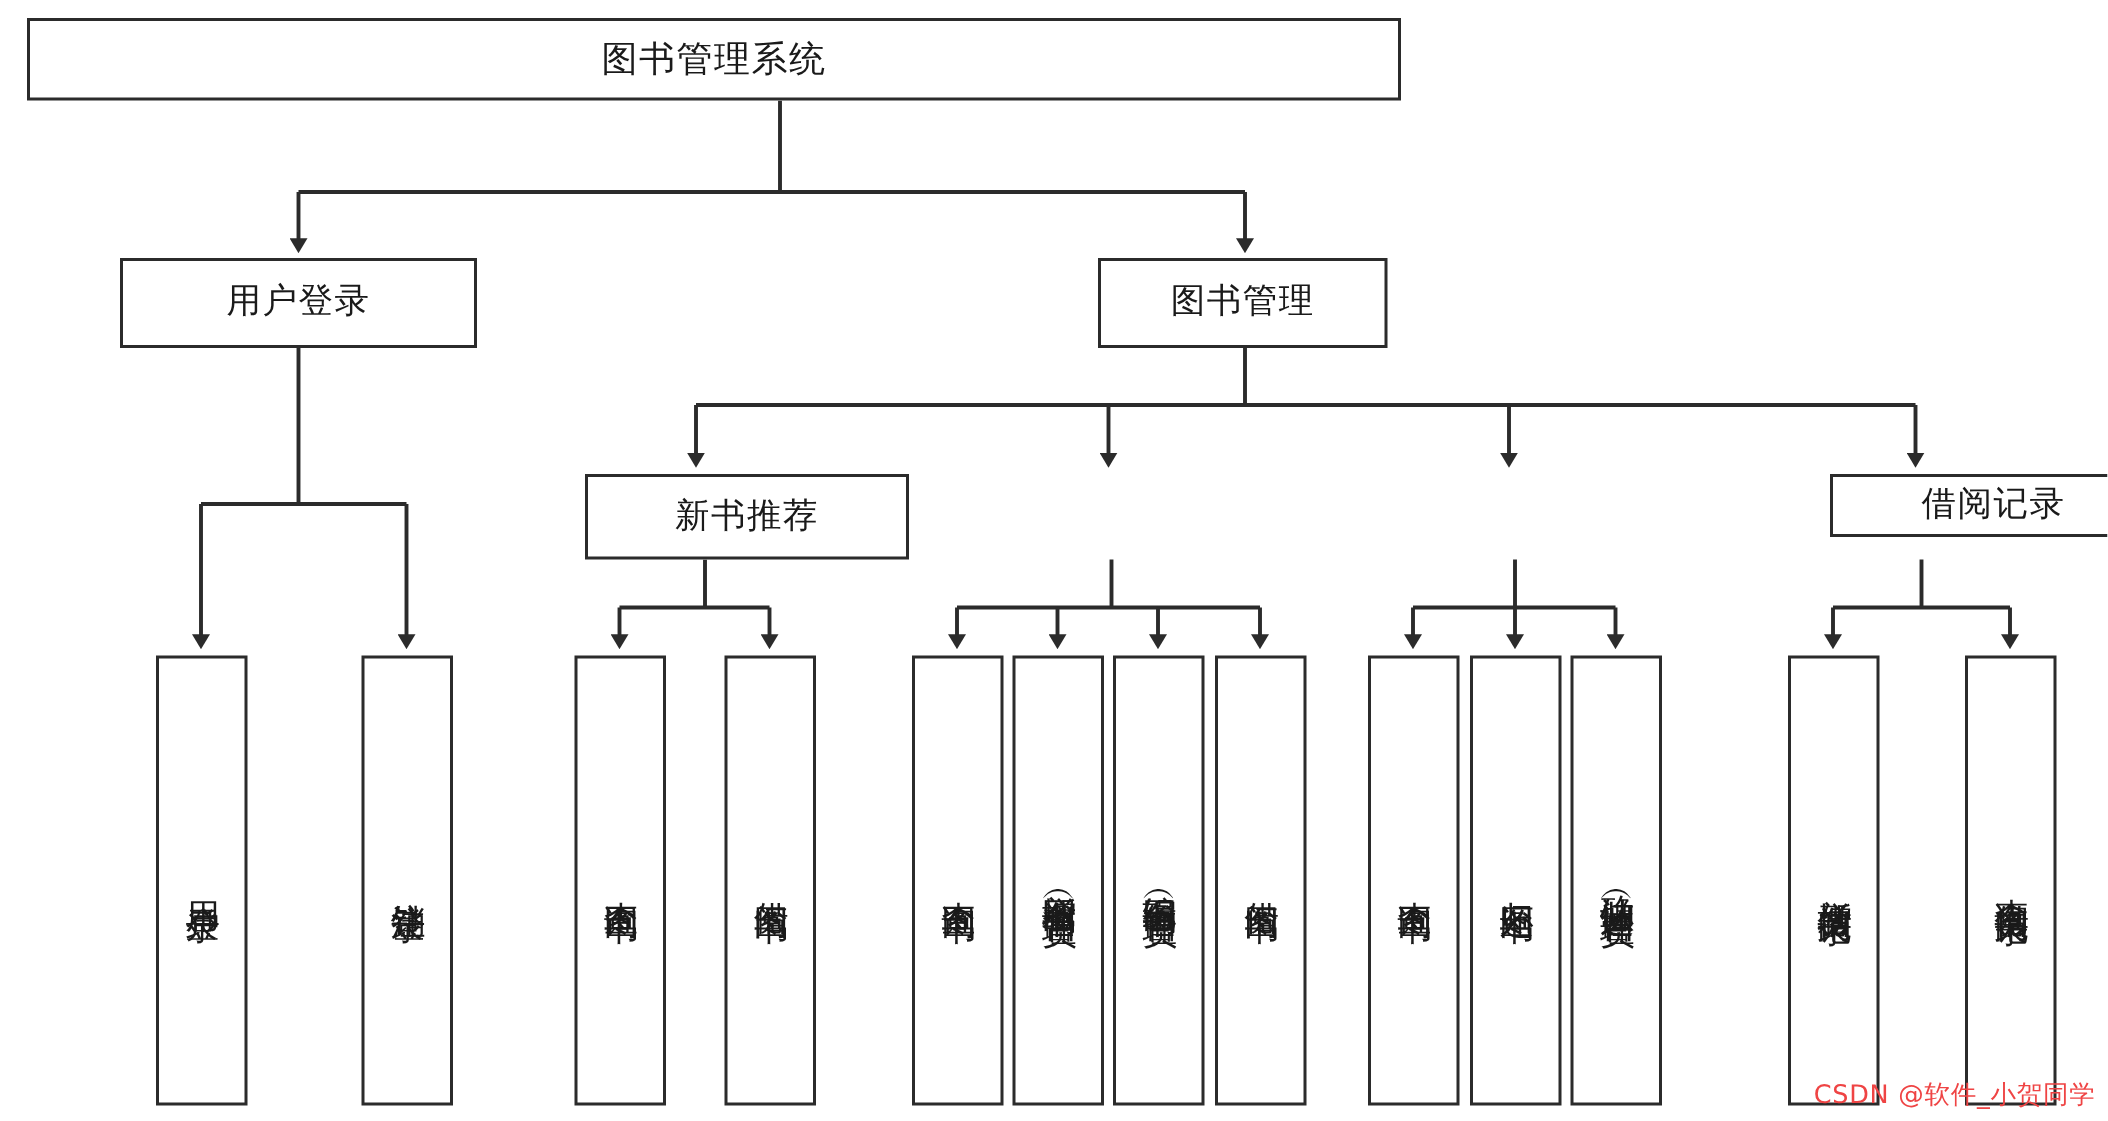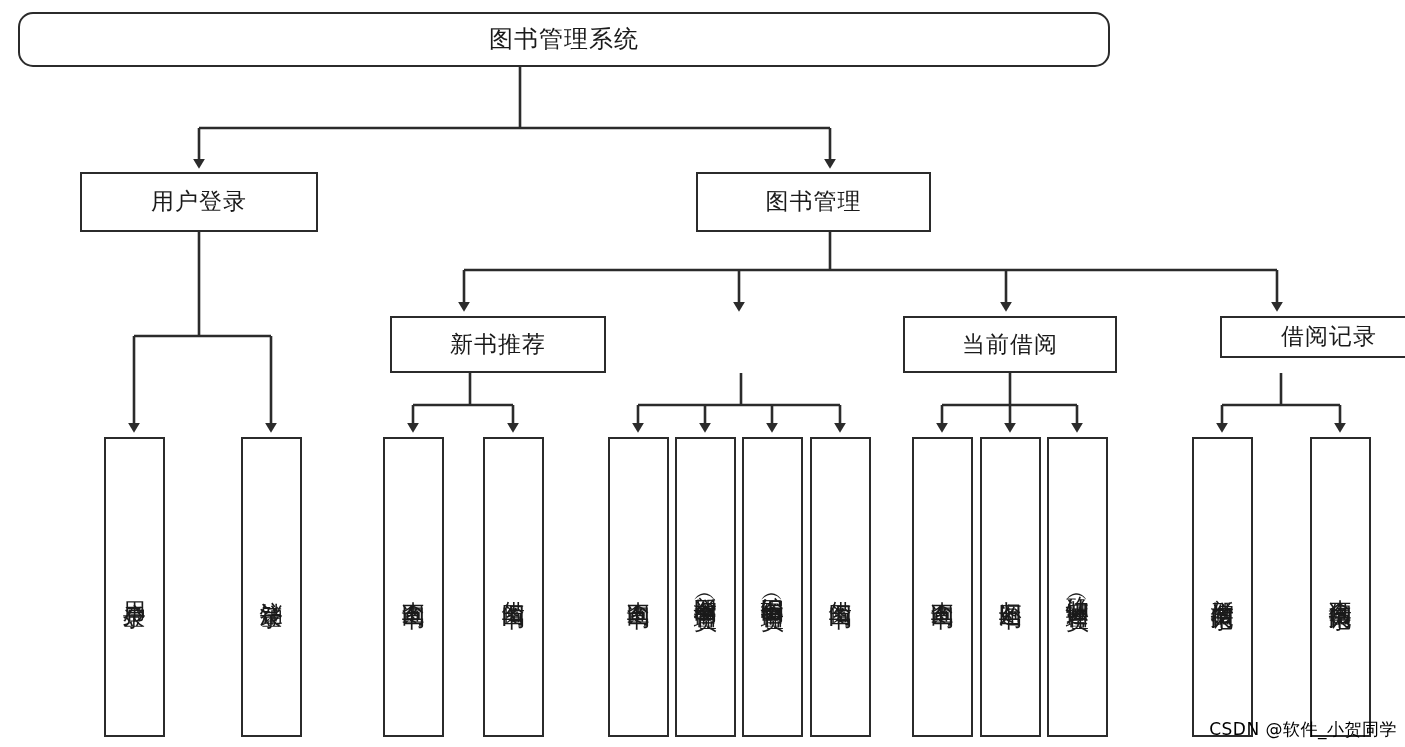--- a/index.html
+++ b/index.html
@@ -58,21 +58,21 @@
     text-align: center;
   }
   .node.root {
     font-size: 24px;
   }
   .watermark {
     position: absolute;
     right: 8px;
     bottom: 6px;
     font-size: 17px;
-    color: #000000;
+    color: #ef4444;
     letter-spacing: 0.5px;
     z-index: 5;
     white-space: nowrap;
   }
 </style>
 </head>
 <body>
 
 <div id="canvas">
 
@@ -119,36 +119,33 @@
       <path d="M1010,405 L1010,424" marker-end="url(#arrow)"></path>
       <path d="M1077,405 L1077,424" marker-end="url(#arrow)"></path>
 
       <path d="M1281,373 L1281,405"></path>
       <path d="M1222,405 L1340,405"></path>
       <path d="M1222,405 L1222,424" marker-end="url(#arrow)"></path>
       <path d="M1340,405 L1340,424" marker-end="url(#arrow)"></path>
     </g>
   </svg>
 
-  <div class="node horiz root" style="left:18px; top:12px; width:1092px; height:55px;border-radius:15px;">
+  <div class="node horiz root" style="left:18px; top:12px; width:916px; height:55px;">
     <span>图书管理系统</span>
   </div>
 
   <div class="node horiz" style="left:80px; top:172px; width:238px; height:60px;">
     <span>用户登录</span>
   </div>
-  <div class="node horiz" style="left:696px; top:172px; width:235px; height:60px;">
+  <div class="node horiz" style="left:732px; top:172px; width:193px; height:60px;">
     <span>图书管理</span>
   </div>
 
   <div class="node horiz" style="left:362px; top:316px; width:216px; height:57px;margin-left:28px;">
     <span>新书推荐</span>
-  </div>
-  <div class="node horiz" style="left:903px; top:316px; width:214px; height:57px;">
-    <span>当前借阅</span>
   </div>
   <div class="node horiz" style="left:1220px; top:316px; width:218px; height:42px;">
     <span>借阅记录</span>
   </div>
 
   <div class="node vert" style="left:104px; top:437px; width:61px; height:300px;">
     <span class="vlabel">用户登录</span>
   </div>
   <div class="node vert" style="left:241px; top:437px; width:61px; height:300px;">
     <span class="vlabel">注销登录</span>

